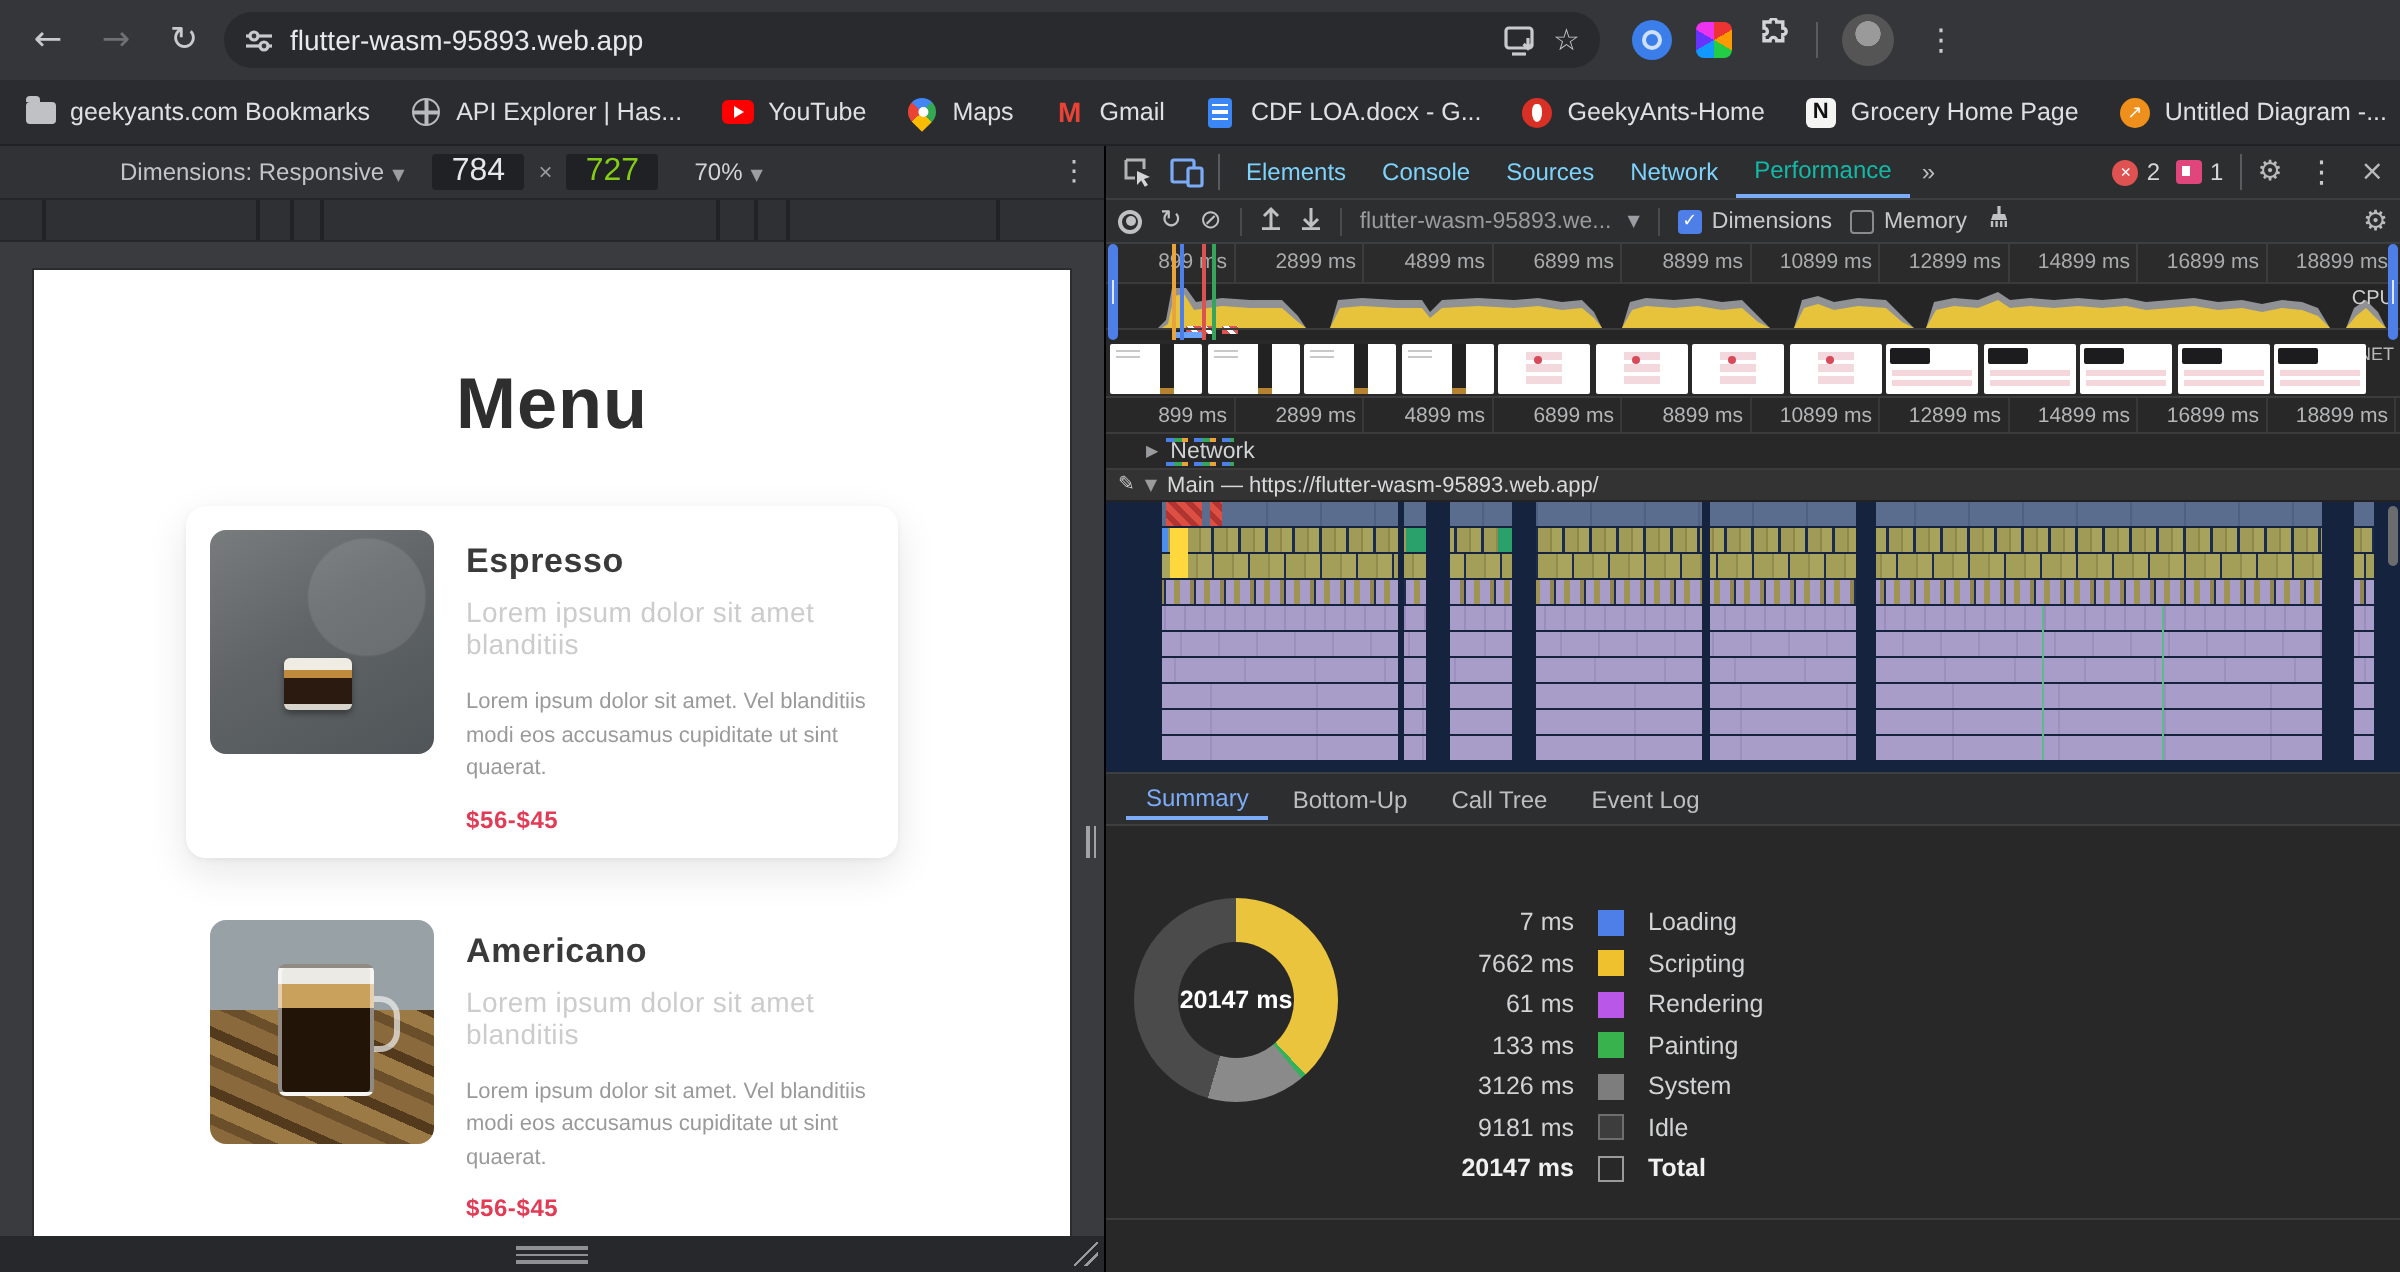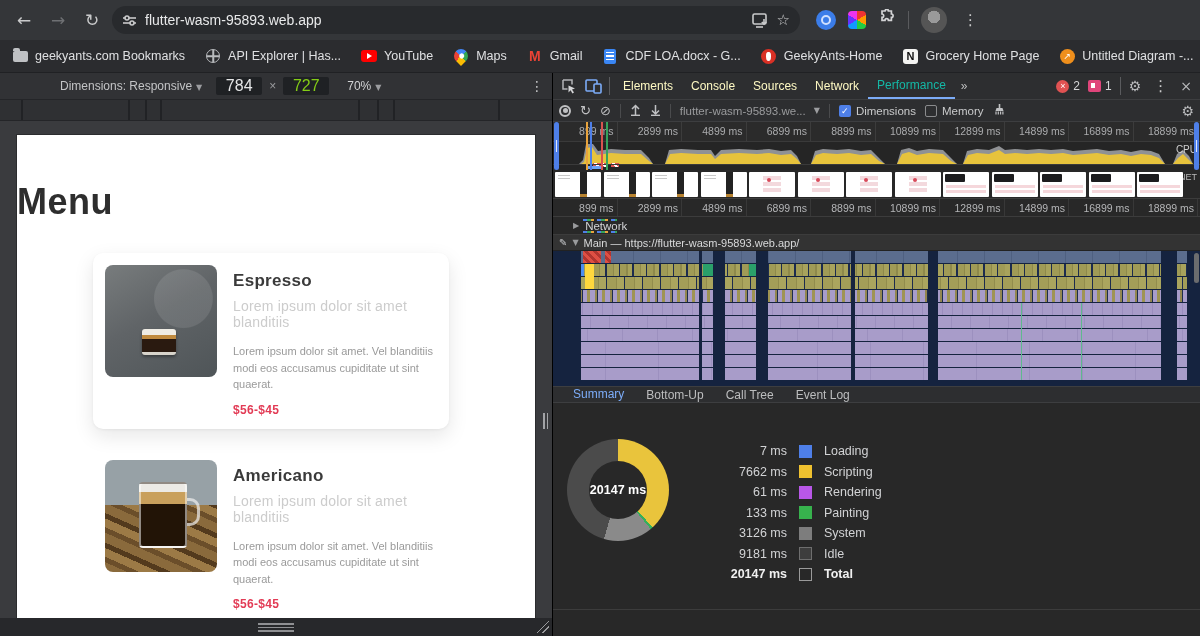--- a/index.html
+++ b/index.html
@@ -61,21 +61,21 @@
   .size-box.h { color:#84cc16; margin-left:0; }
   .x-sep { color:#9a9b9e; margin:0 7px; }
   .zoom-sel { margin-left:18px; color:#d2d3d5; }
   .device-kebab { margin-left:auto; color:#c3c4c6; font-size:14px; font-family:"DejaVu Sans",sans-serif; }
   .media-bar { height:21px; background:#2f3033; border-bottom:1px solid #242528; position:relative; flex:none; }
   .media-bar i { position:absolute; top:0; bottom:0; width:2px; background:#212225; }
 
   
   .viewport { flex:1; position:relative; overflow:hidden; }
   .page { position:absolute; left:17px; right:17px; top:14px; bottom:18px; background:#fff; overflow:hidden; box-shadow:0 0 0 1px rgba(0,0,0,.25); }
-  .page-title { margin-top:46px; font-size:36px; font-weight:700; letter-spacing:.5px; color:#2e2e2e; }
+  .page-title { text-align:center; margin-top:46px; font-size:36px; font-weight:700; letter-spacing:.5px; color:#2e2e2e; }
   .menu-row { display:flex; margin-left:88px; width:356px; }
   .menu-row.card { margin-left:76px; margin-top:30px; padding:12px; background:#fff; border-radius:10px; box-shadow:0 7px 20px rgba(20,20,20,.10), 0 1px 3px rgba(20,20,20,.05); }
   .menu-row.plain { margin-top:31px; }
   .mi-img { width:112px; height:112px; border-radius:8px; flex:none; position:relative; overflow:hidden; }
   .img-espresso { background:radial-gradient(circle at 70% 30%, rgba(255,255,255,.10) 0 26%, transparent 27%),
                   linear-gradient(150deg,#787c7d 0%,#606467 45%,#4f5558 100%); }
   .img-espresso:after { content:""; position:absolute; left:37px; bottom:22px; width:34px; height:26px; border-radius:3px;
                   background:linear-gradient(#efece4 0 24%, #c08a3e 24% 38%, #2a1a10 38% 88%, #d8d4cb 88%); box-shadow:0 2px 3px rgba(0,0,0,.35); }
   .img-americano { background:linear-gradient(#97a1a6 0 40%, rgba(0,0,0,0) 40%),
                    repeating-linear-gradient(24deg,#8a6a3c 0 9px,#6b4e2a 9px 14px,#9c7a46 14px 22px,#533a1d 22px 27px); }
@@ -91,21 +91,21 @@
   .vp-handle { position:absolute; left:258px; top:5px; width:36px; display:flex; flex-direction:column; gap:2px; }
   .vp-handle i { height:1.5px; background:#8f9093; display:block; }
   .corner-resize { position:absolute; right:3px; bottom:3px; width:12px; height:12px;
                    background:linear-gradient(135deg, transparent 0 46%, #9a9b9e 46% 54%, transparent 54% 70%, #9a9b9e 70% 78%, transparent 78%); }
   .split-handle { position:absolute; right:4px; top:292px; display:flex; gap:2px; }
   .split-handle i { width:1.5px; height:16px; background:#a2a3a6; display:block; }
 
   
   .dt-tabs { height:27px; background:#2d2e30; border-bottom:1px solid #3d3e40; display:flex; align-items:center; padding:0 4px; flex:none; }
   .dt-ic { width:24px; height:20px; display:flex; align-items:center; justify-content:center; }
-  .dt-tab { padding:0 9px; font-size:12px; color:#fef9c3; height:26px; line-height:26px; }
+  .dt-tab { padding:0 9px; font-size:12px; color:#7dd3fc; height:26px; line-height:26px; }
   .dt-tab.active { color:#14b8a6; border-bottom:2px solid #7cacf8; line-height:24px; }
   .dt-more { color:#bdbebf; font-size:12px; padding:0 6px; }
   .dt-right { margin-left:auto; display:flex; align-items:center; gap:8px; padding-right:4px; }
   .err-badge { display:flex; align-items:center; gap:4px; font-size:12px; color:#d6d7d8; }
   .err-circle { width:13px; height:13px; border-radius:50%; background:#e05252; color:#fff; font-size:9px; display:flex; align-items:center; justify-content:center; }
   .iss-icon { width:13px; height:12px; border-radius:2px; background:#e0457b; position:relative; }
   .iss-icon:before { content:""; position:absolute; left:3px; top:3px; width:4px; height:5px; background:#fff; }
   .gear, .close-x { color:#b9babc; font-size:14px; font-family:"DejaVu Sans",sans-serif; }
 
   .perf-toolbar { height:22px; background:#2d2e30; border-bottom:1px solid #3d3e40; display:flex; align-items:center; padding:0 6px; gap:9px; flex:none; }
@@ -177,21 +177,21 @@
   .fr9 { top:104px; height:12px; background:repeating-linear-gradient(90deg,#a89cc9 0 52px,#9c90bf 52px 53px); }
   .fr10 { top:117px; height:12px; background:repeating-linear-gradient(90deg,#a89cc9 0 52px,#9c90bf 52px 53px); }
   .f-gap { position:absolute; top:0; bottom:0; background:#15233f; }
   .f-red { position:absolute; top:0; height:12px; background:repeating-linear-gradient(45deg,#de4f43 0 3px,#b03530 3px 6px); }
   .f-blue { position:absolute; top:13px; width:3px; height:12px; background:#4d8ef0; }
   .f-yel { position:absolute; background:#ffd83d; }
   .f-grn { position:absolute; top:13px; height:12px; background:#2aa06a; }
   .f-thread { position:absolute; top:52px; bottom:6px; width:1px; background:#5fb98e; }
   .f-scroll { position:absolute; right:1px; top:2px; width:5px; height:30px; border-radius:3px; background:#6b6c6e; }
 
-  .bottom-tabs { height:17px; background:#2d2e30; border-top:1px solid #3d3e40; border-bottom:1px solid #3d3e40; display:flex; align-items:center; padding-left:10px; gap:2px; flex:none; }
+  .bottom-tabs { height:27px; background:#2d2e30; border-top:1px solid #3d3e40; border-bottom:1px solid #3d3e40; display:flex; align-items:center; padding-left:10px; gap:2px; flex:none; }
   .bt-tab { font-size:12px; color:#bdbebf; padding:0 10px; height:20px; line-height:20px; }
   .bt-tab.active { color:#7cacf8; border-bottom:2px solid #7cacf8; line-height:18px; }
 
   
   .summary { flex:1; position:relative; background:#282828; padding:10px 14px; }
   .range-label { font-size:13px; color:#d2d3d5; }
   .donut { position:absolute; left:14px; top:36px; width:102px; height:102px; border-radius:50%;
            background:conic-gradient(#e9c43c 0 137deg,#35b05c 137deg 140deg,#8a8a8a 140deg 196deg,#4b4b4b 196deg 360deg); }
   .donut-hole { position:absolute; inset:22px; border-radius:50%; background:#282828; display:flex; align-items:center; justify-content:center; }
   .donut-center { font-size:12.5px; font-weight:bold; color:#fff; }

